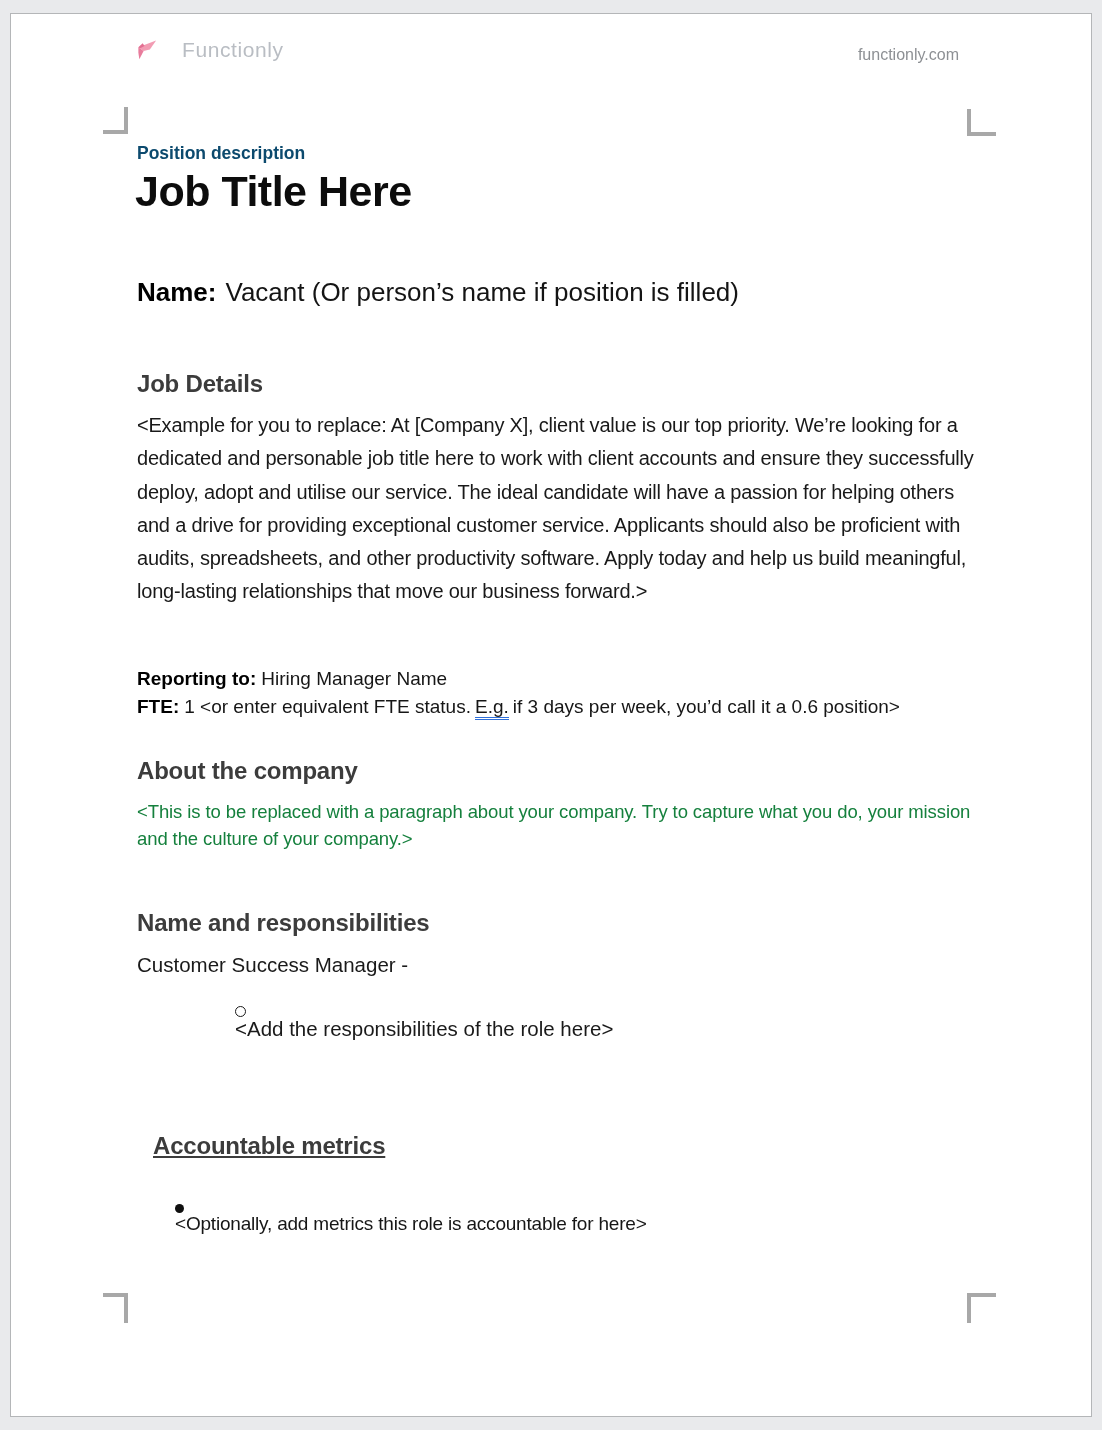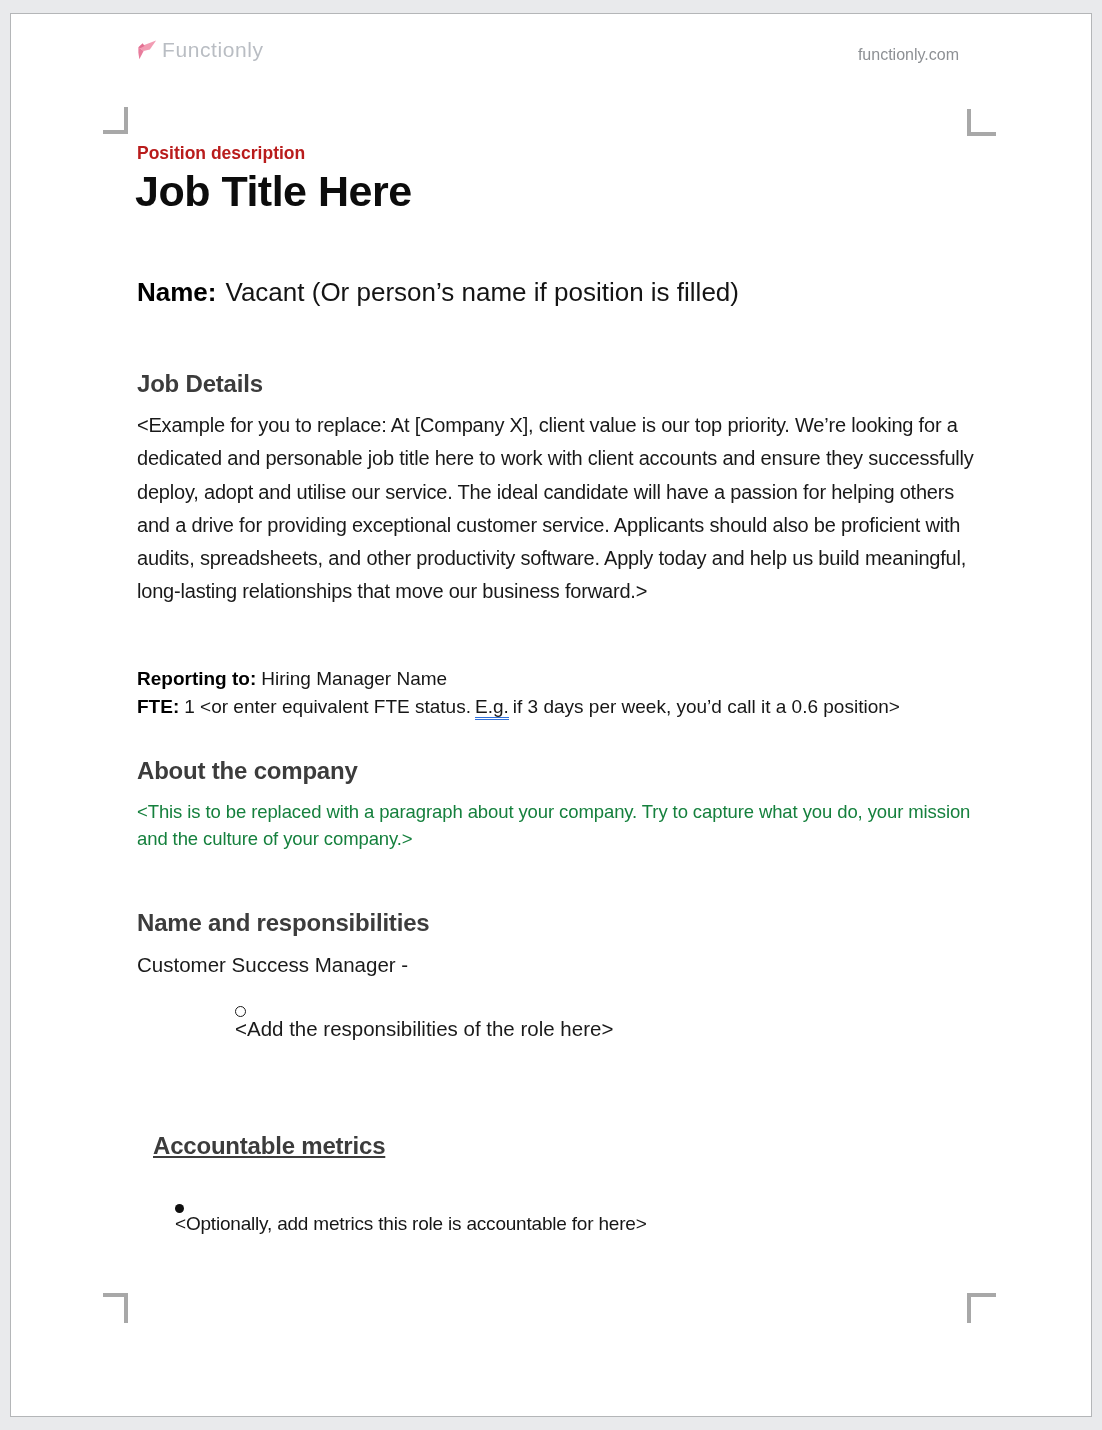--- a/index.html
+++ b/index.html
@@ -12,21 +12,21 @@
   .page {
     position: absolute;
     left: 10px; top: 13px;
     width: 1082px; height: 1404px;
     background: #ffffff;
     border: 1px solid #b4b6b8;
   }
   
   .logo {
     position: absolute; left: 124px; top: 24px;
-    display: flex; align-items: center; gap: 4px;
+    display: flex; align-items: center; gap: 24px;
   }
   .logo-text {
     font-size: 21px; color: #b9bdc3; letter-spacing: 0.6px; font-weight: 400;
   }
   .website {
     position: absolute; right: 132px; top: 32px;
     font-size: 16px; color: #8d9094;
   }
   
   .mark { position: absolute; }
@@ -35,21 +35,21 @@
   .mark-tr { left: 956px; top: 95px;   width: 29px; height: 27px;
              border-left: 4px solid #a8a8a8; border-bottom: 4px solid #a8a8a8; }
   .mark-bl { left: 92px;  top: 1279px; width: 25px; height: 30px;
              border-right: 4px solid #a8a8a8; border-top: 4px solid #a8a8a8; }
   .mark-br { left: 956px; top: 1279px; width: 29px; height: 30px;
              border-left: 4px solid #a8a8a8; border-top: 4px solid #a8a8a8; }
   
   .abs { position: absolute; }
   .eyebrow {
     left: 126px; top: 129px;
-    font-size: 17.5px; font-weight: 700; color: #b91c1c;
+    font-size: 17.5px; font-weight: 700; color: #0c4a6e;
   }
   .doc-title {
     left: 124px; top: 153px;
     font-size: 43px; font-weight: 700; color: #0c0c0c; letter-spacing: -0.5px;
   }
   .name-line { left: 126px; top: 263px; font-size: 26px; color: #141414; }
   .name-line .lbl { font-weight: 700; color: #000; margin-right: 9px; }
   .section-heading {
     font-size: 24px; font-weight: 700; color: #3c3c3c; letter-spacing: -0.2px;
   }

